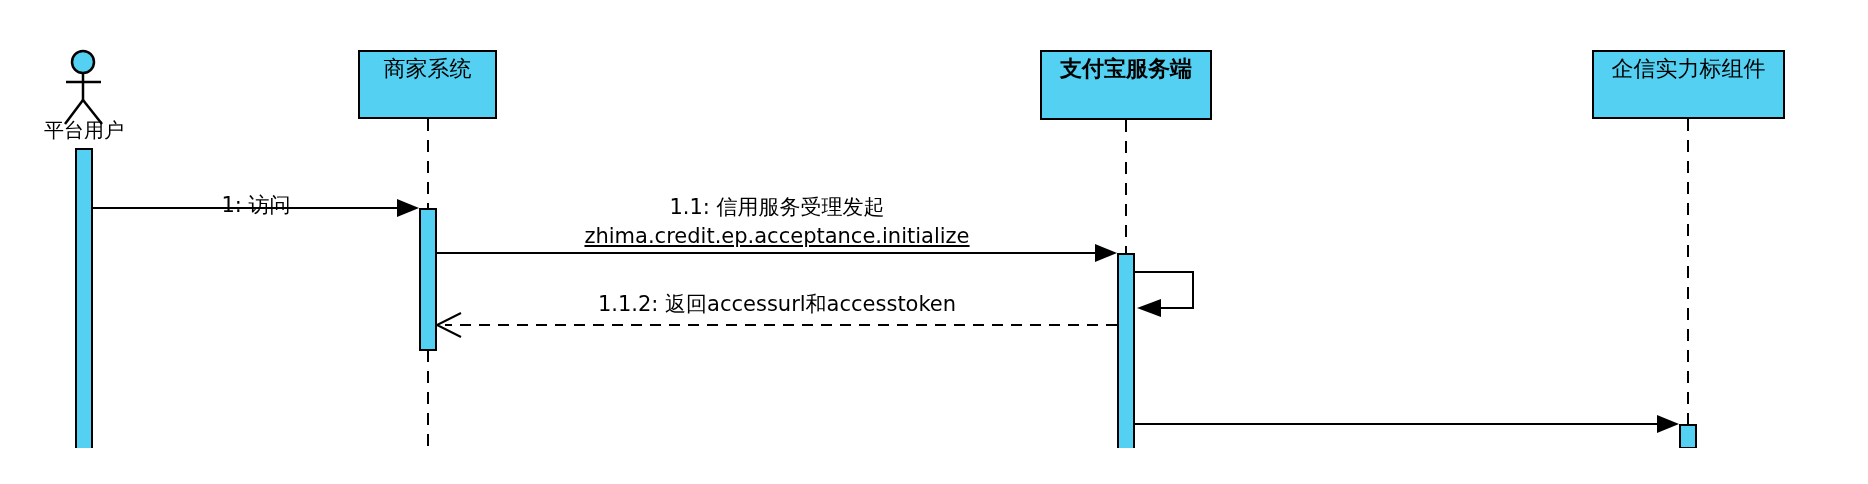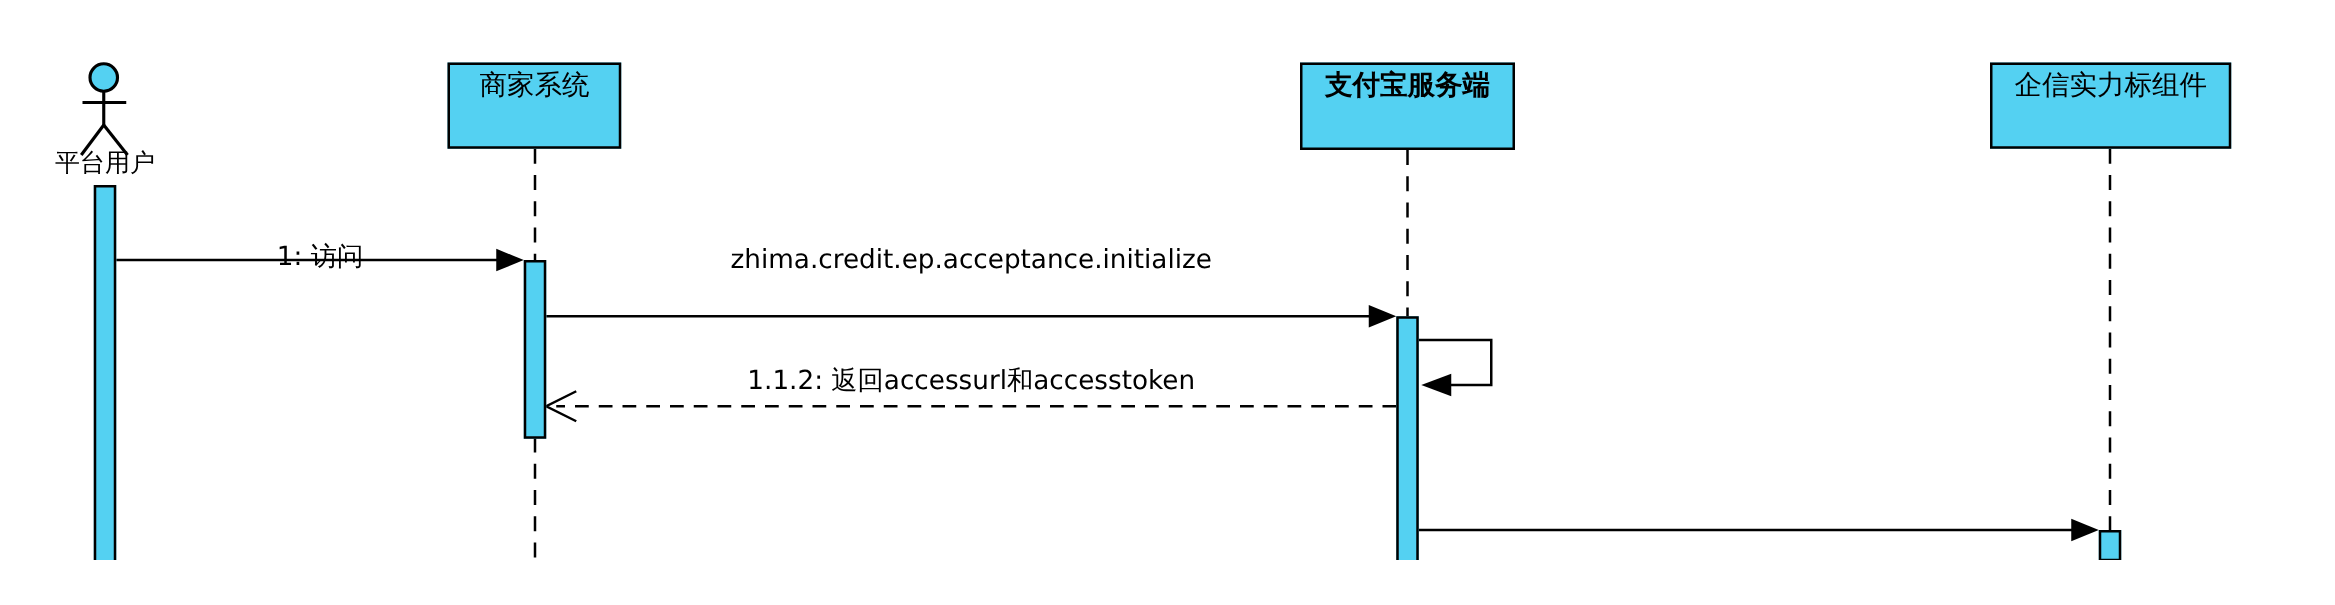--- a/index.html
+++ b/index.html
@@ -51,21 +51,21 @@
     transform: none;
     text-align: left;
   }
   .actor-label {
     position: absolute;
     font-size: 20px;
     line-height: 25px;
     white-space: nowrap;
     transform: translateX(-50%);
   }
-  .msg-line2 { display: block; }
+  .msg-line2 { display: block; text-decoration: underline; }
 </style>
 </head>
 <body>
 
 <div id="stage">
 
   <svg id="diagram-lines" viewBox="0 0 1868 484" xmlns="http://www.w3.org/2000/svg">
 
     <line x1="428" y1="119" x2="428" y2="484" stroke="#000" stroke-width="2" stroke-dasharray="12,9"></line>
     <line x1="1126" y1="120" x2="1126" y2="484" stroke="#000" stroke-width="2" stroke-dasharray="12,9"></line>
@@ -118,20 +118,21 @@
   <div class="actor-label" style="left:84px; top:118px;">平台用户</div>
 
   <div class="activation" style="left:75px; top:148px; height:340px;"></div>
   <div class="activation" style="left:419px; top:208px; height:143px;"></div>
   <div class="activation" style="left:1117px; top:253px; height:204px;"></div>
   <div class="activation" style="left:1679px; top:424px; height:25px;"></div>
 
   <div class="msg-label" style="left:256px; top:169px;margin-top:22px;">1: 访问</div>
 
   <div class="msg-label" style="left:777px; top:193px;">
+    <span>1.1: 信用服务受理发起</span>
     <span class="msg-line2">zhima.credit.ep.acceptance.initialize</span>
   </div>
 
 
   <div class="msg-label" style="left:777px; top:290px;">1.1.2: 返回accessurl和accesstoken</div>
 
   <div class="msg-label" style="left:1407px; top:351px;">
   </div>
 
 </div>

